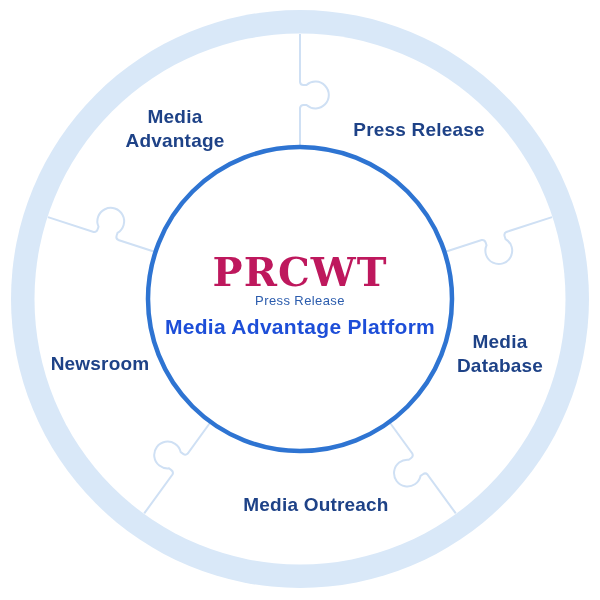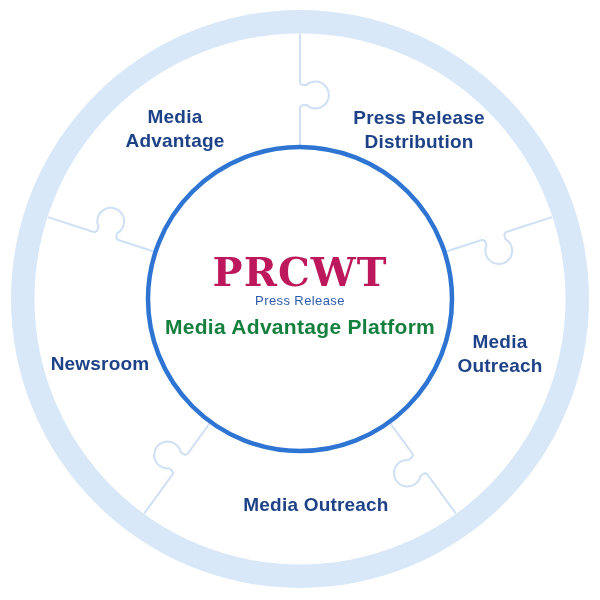--- a/index.html
+++ b/index.html
@@ -45,21 +45,21 @@
   }
   .logo-sub{
     font-size:13px;
     color:#2b5cad;
     letter-spacing:.4px;
     margin-top:1px;
   }
   .platform{
     font-size:21px;
     font-weight:bold;
-    color:#15803d;
+    color:#1d4ed8;
     letter-spacing:.3px;
     margin-top:7px;
     white-space:nowrap;
   }
 </style>
 </head>
 <body>
 
 <div class="stage">
 
@@ -82,26 +82,25 @@
     <circle class="hub" cx="300" cy="299" r="152"></circle>
   </svg>
 
   <div class="label seg-monitoring">
     <div>Media</div>
     <div>Advantage</div>
   </div>
 
   <div class="label seg-distribution">
     <div>Press Release</div>
-    <div>Distribution</div>
   </div>
 
   <div class="label seg-database">
     <div>Media</div>
-    <div>Outreach</div>
+    <div>Database</div>
   </div>
 
   <div class="label seg-newsroom">
     <div>Newsroom</div>
   </div>
 
   <div class="label seg-outreach">
     <div>Media Outreach</div>
   </div>
 

